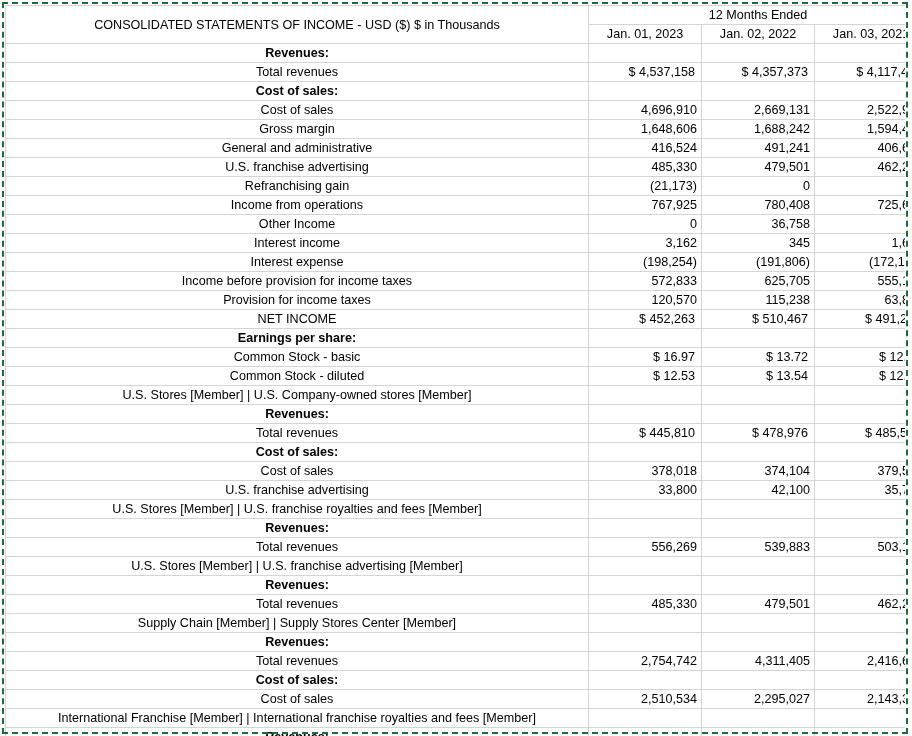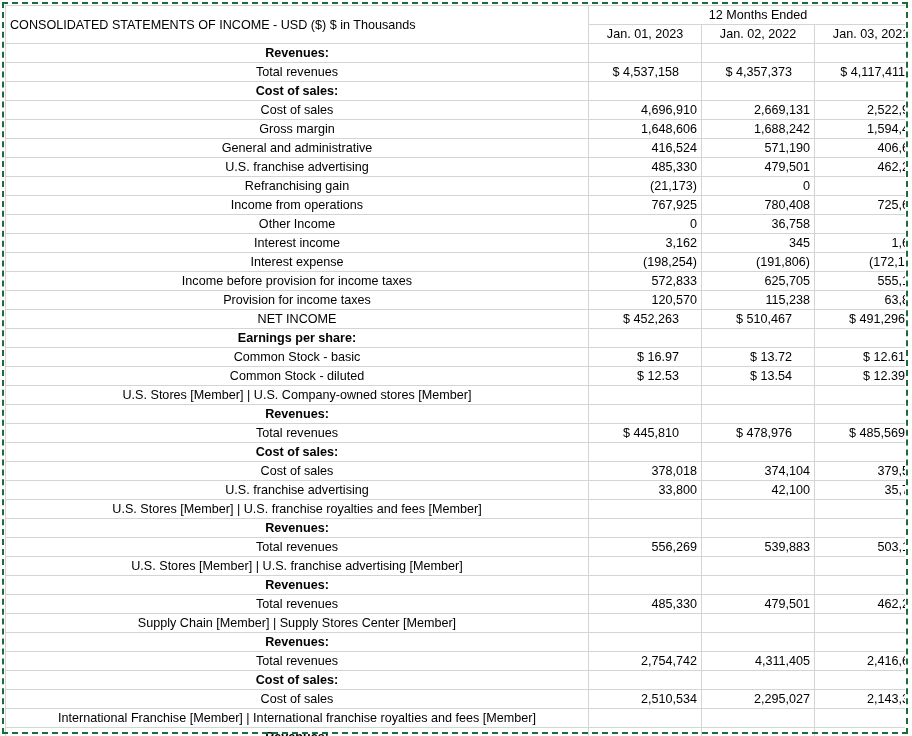--- a/index.html
+++ b/index.html
@@ -54,21 +54,21 @@
     font-weight: normal;
     font-size: 12.6px;
   }
 
   
   col.c-label { width: 583px; }
   col.c-val   { width: 113px; }
 
   
   .hdr-title {
-    text-align: left;
+    text-align: center;
     font-weight: bold;
     height: 38px;
     line-height: 17px;
     font-size: 12.8px;
     border-bottom: 1px solid #d4d4d4;
   }
   .hdr-span {
     text-align: center;
     height: 19px;
     line-height: 19px;
@@ -85,21 +85,21 @@
     text-align: center;
     height: 19px;
     line-height: 19px;
   }
   td.lbl.bold { font-weight: bold; }
   td.num {
     text-align: right;
     height: 19px;
     line-height: 19px;
   }
-  td.num.cur { padding-right: 22px; }
+  td.num.cur { padding-right: 6px; }
 </style>
 </head>
 <body>
 
 <div id="marquee"></div>
 
 <div id="sheet">
   <table class="grid">
     <colgroup>
       <col class="c-label">
@@ -145,21 +145,21 @@
         </tr>
         <tr>
           <td class="lbl">Gross margin</td>
           <td class="num">1,648,606</td>
           <td class="num">1,688,242</td>
           <td class="num">1,594,493</td>
         </tr>
         <tr>
           <td class="lbl">General and administrative</td>
           <td class="num">416,524</td>
-          <td class="num">571,190</td>
+          <td class="num">491,241</td>
           <td class="num">406,613</td>
         </tr>
         <tr>
           <td class="lbl">U.S. franchise advertising</td>
           <td class="num">485,330</td>
           <td class="num">479,501</td>
           <td class="num">462,238</td>
         </tr>
         <tr>
           <td class="lbl">Refranchising gain</td>

